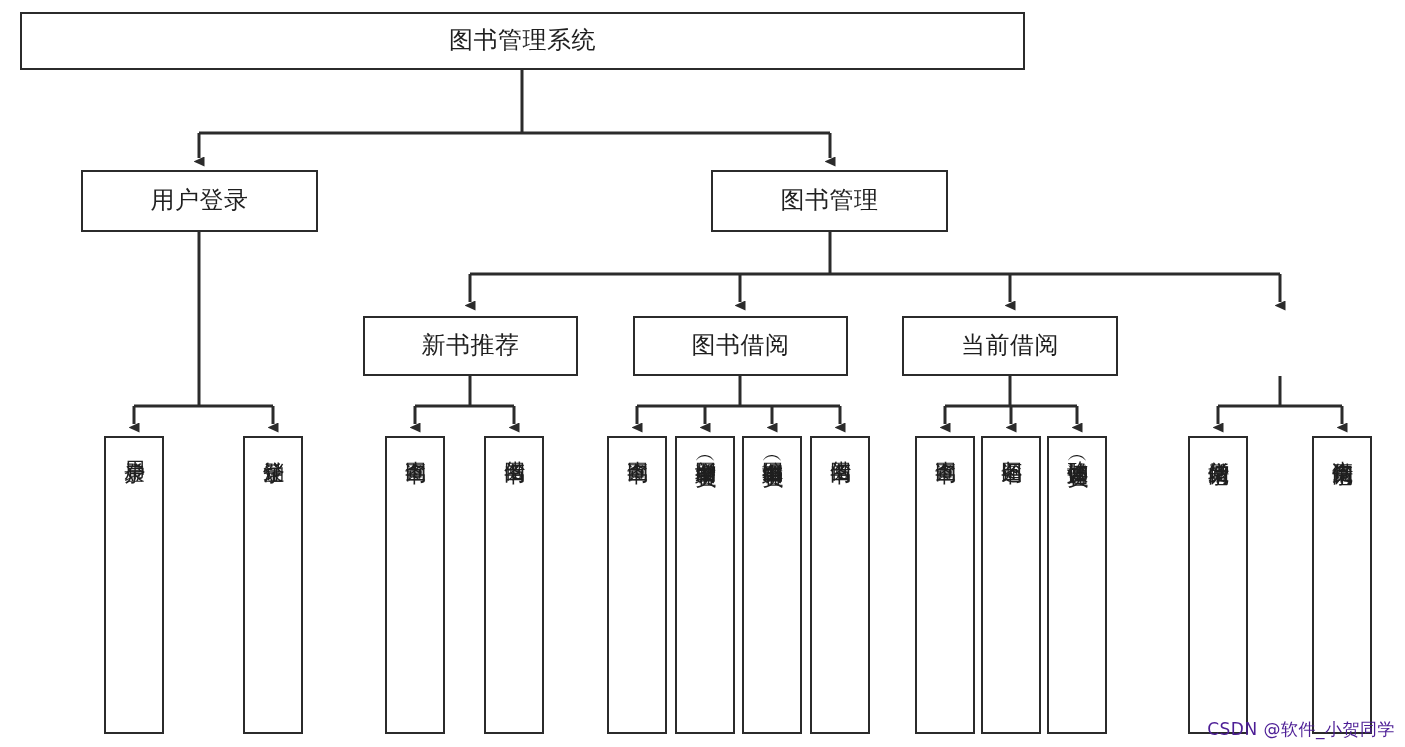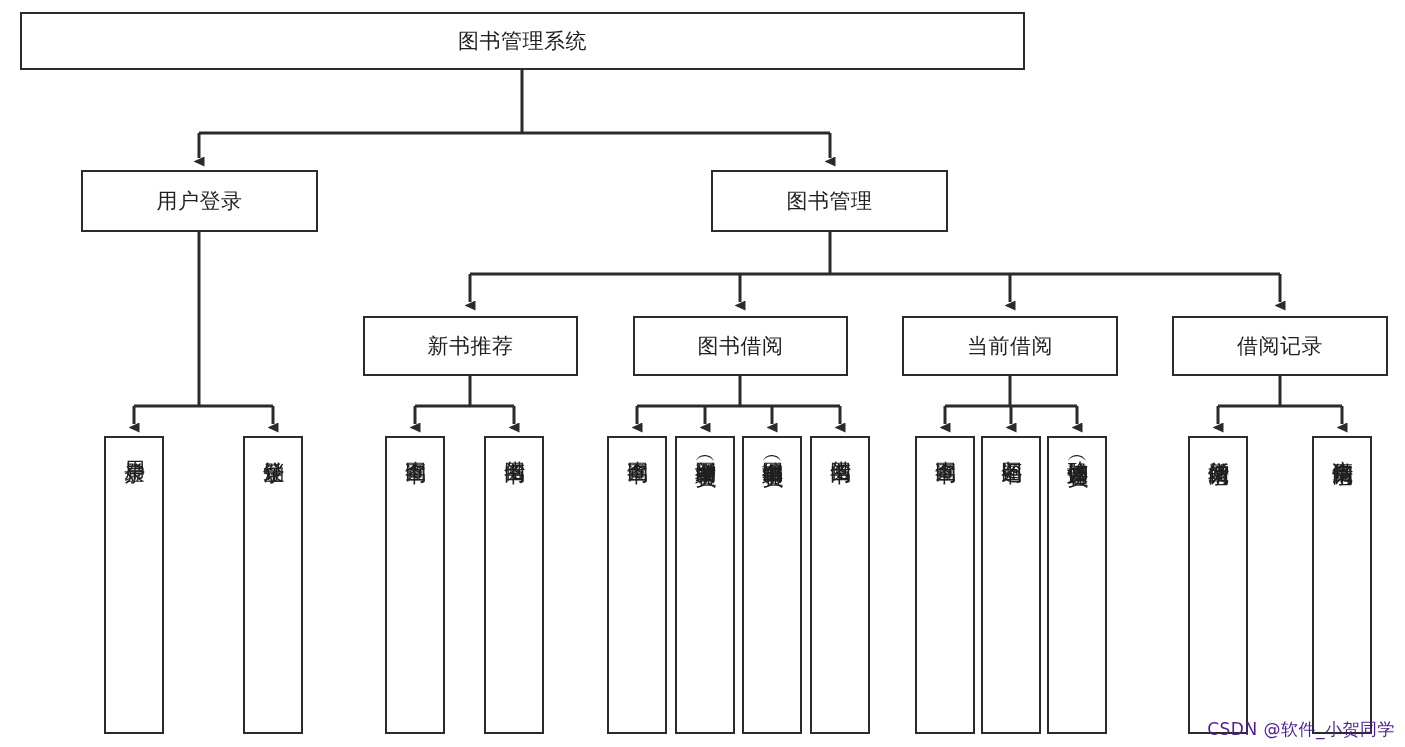--- a/index.html
+++ b/index.html
@@ -25,21 +25,21 @@
     position:absolute;
     box-sizing:border-box;
     background:#ffffff;
     border:2px solid #2b2b2b;
     display:flex;
     align-items:center;
     justify-content:center;
     z-index:2;
   }
   .node .label{
-    font-size:21px;
+    font-size:24px;
     line-height:1.15;
     letter-spacing:0.5px;
     color:#1f1f1f;
     white-space:nowrap;
     text-align:center;
   }
   
   .node.vertical{
     padding:6px 2px;
     align-items:flex-start;
@@ -134,23 +134,20 @@
 
   <div class="node" style="left: 363px; top: 316px; width: 215px; height: 60px;">
     <span class="label">新书推荐</span>
   </div>
   <div class="node" style="left: 902px; top: 316px; width: 216px; height: 60px;">
     <span class="label">当前借阅</span>
   </div>
   <div class="node" style="left: 633px; top: 316px; width: 215px; height: 60px;">
     <span class="label">图书借阅</span>
   </div>
-  <div class="node" style="left: 1172px; top: 316px; width: 216px; height: 60px;">
-    <span class="label">借阅记录</span>
-  </div>
 
   <div class="node vertical" style="left: 104px; top: 436px; width: 60px; height: 298px;">
     <span class="label">用户登录</span>
   </div>
   <div class="node vertical" style="left: 243px; top: 436px; width: 60px; height: 298px;">
     <span class="label">注销登录</span>
   </div>
   <div class="node vertical" style="left: 385px; top: 436px; width: 60px; height: 298px;">
     <span class="label">查询图书</span>
   </div>

